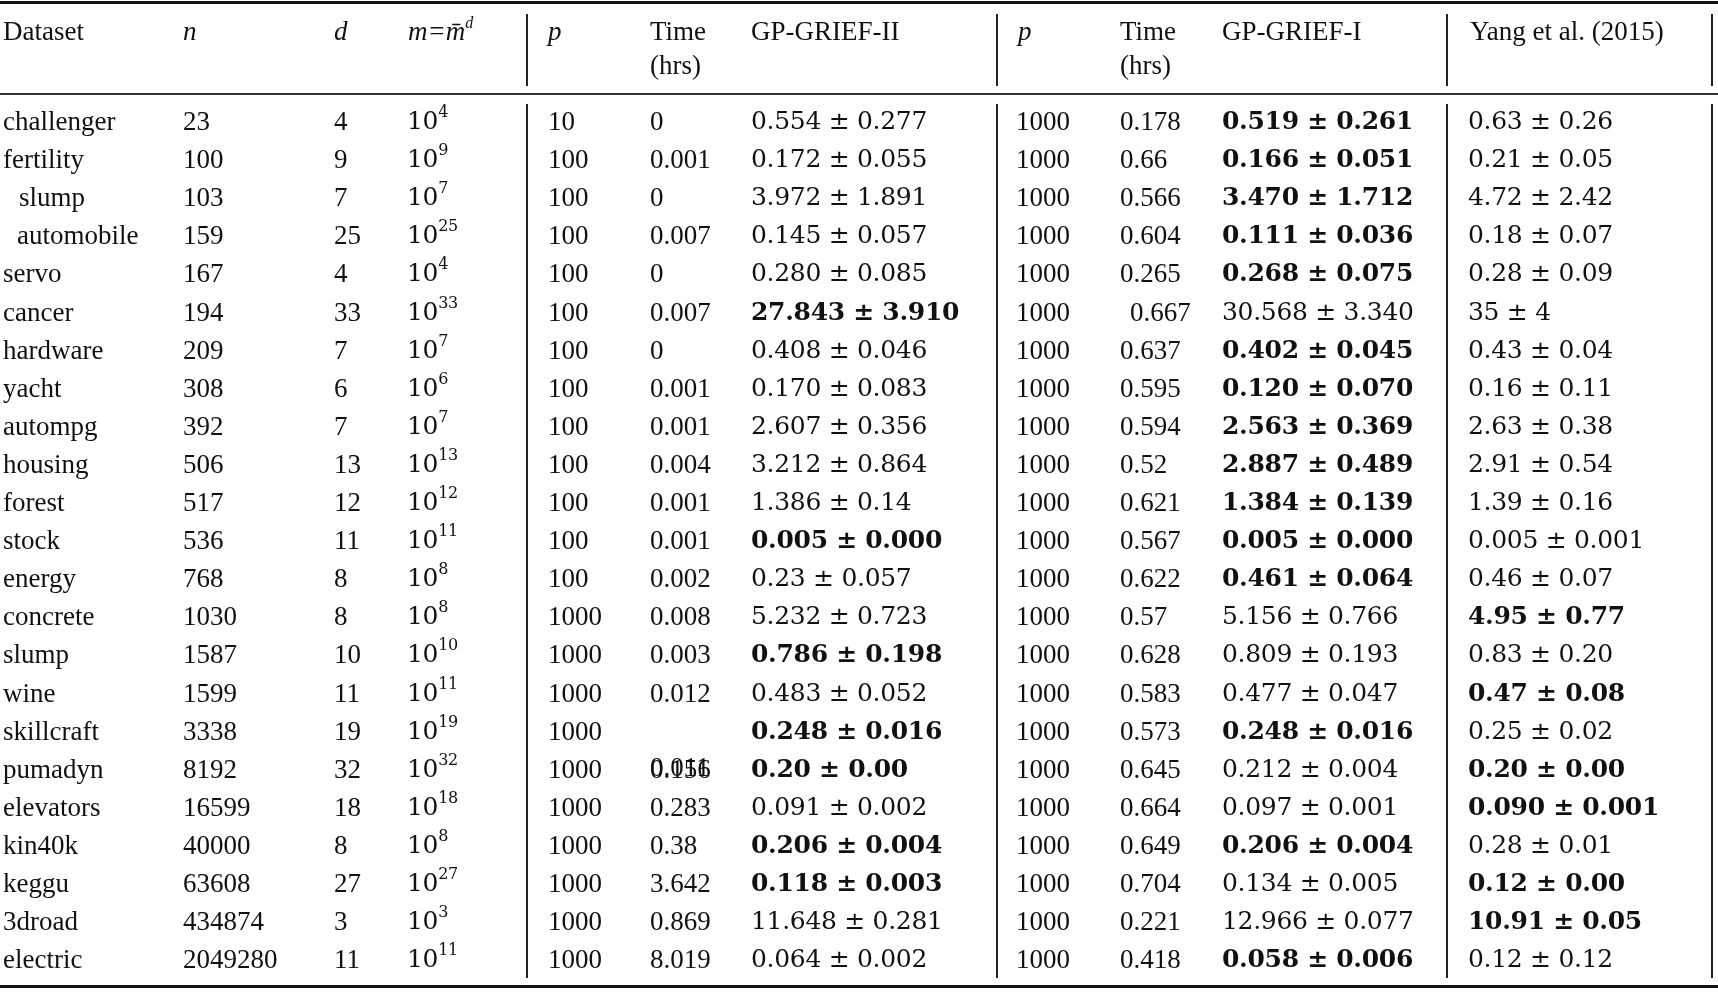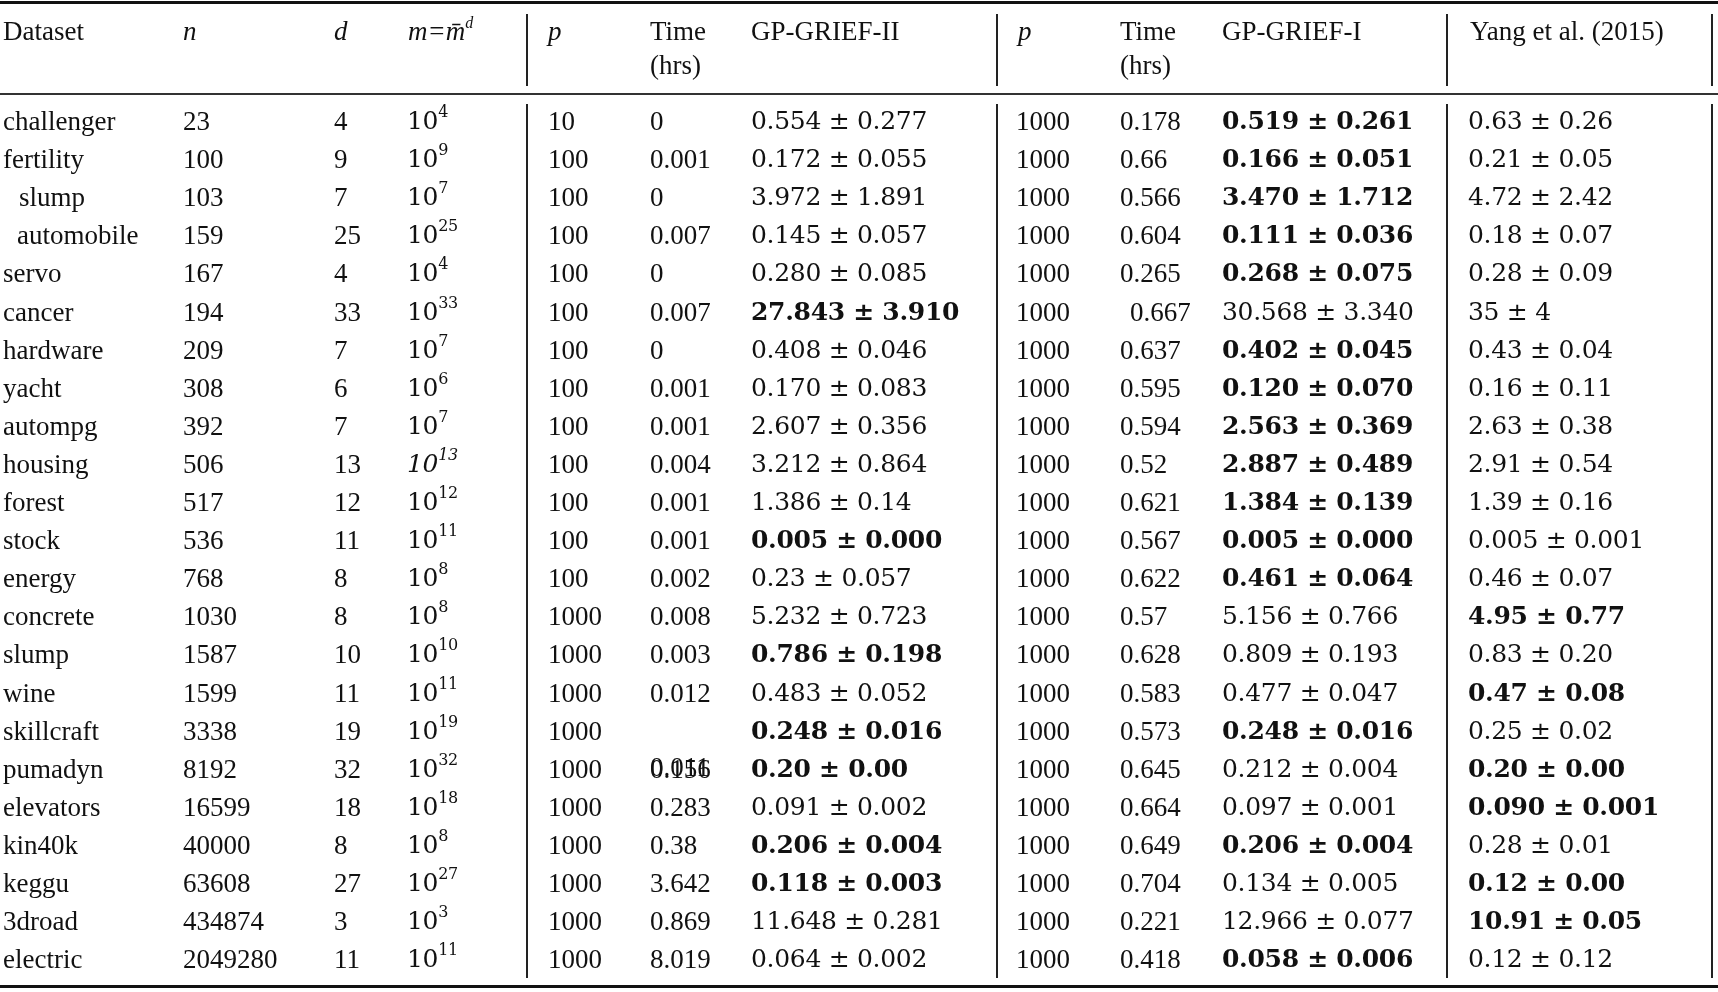--- a/index.html
+++ b/index.html
@@ -165,21 +165,21 @@
         <span class="cell num" style="left: 751px; top: 409px;">2.607 ± 0.356</span>
         <span class="cell txt" style="left: 1016px; top: 409px;">1000</span>
         <span class="cell txt" style="left: 1120px; top: 409px;">0.594</span>
         <span class="cell num bold" style="left: 1222px; top: 409px;">2.563 ± 0.369</span>
         <span class="cell num" style="left: 1468px; top: 409px;">2.63 ± 0.38</span>
       </div>
       <div>
         <span class="cell txt" style="left: 3px; top: 447px;">housing</span>
         <span class="cell txt" style="left: 183px; top: 447px;">506</span>
         <span class="cell txt" style="left: 334px; top: 447px;">13</span>
-        <span class="cell num" style="left: 407px; top: 447px; font-style: italic;"><span>10</span><sup>13</sup></span>
+        <span class="cell num" style="left: 407px; top: 447px;"><span>10</span><sup>13</sup></span>
         <span class="cell txt" style="left: 548px; top: 447px;">100</span>
         <span class="cell txt" style="left: 650px; top: 447px;">0.004</span>
         <span class="cell num" style="left: 751px; top: 447px;">3.212 ± 0.864</span>
         <span class="cell txt" style="left: 1016px; top: 447px;">1000</span>
         <span class="cell txt" style="left: 1120px; top: 447px;">0.52</span>
         <span class="cell num bold" style="left: 1222px; top: 447px;">2.887 ± 0.489</span>
         <span class="cell num" style="left: 1468px; top: 447px;">2.91 ± 0.54</span>
       </div>
       <div>
         <span class="cell txt" style="left: 3px; top: 485px;">forest</span>

